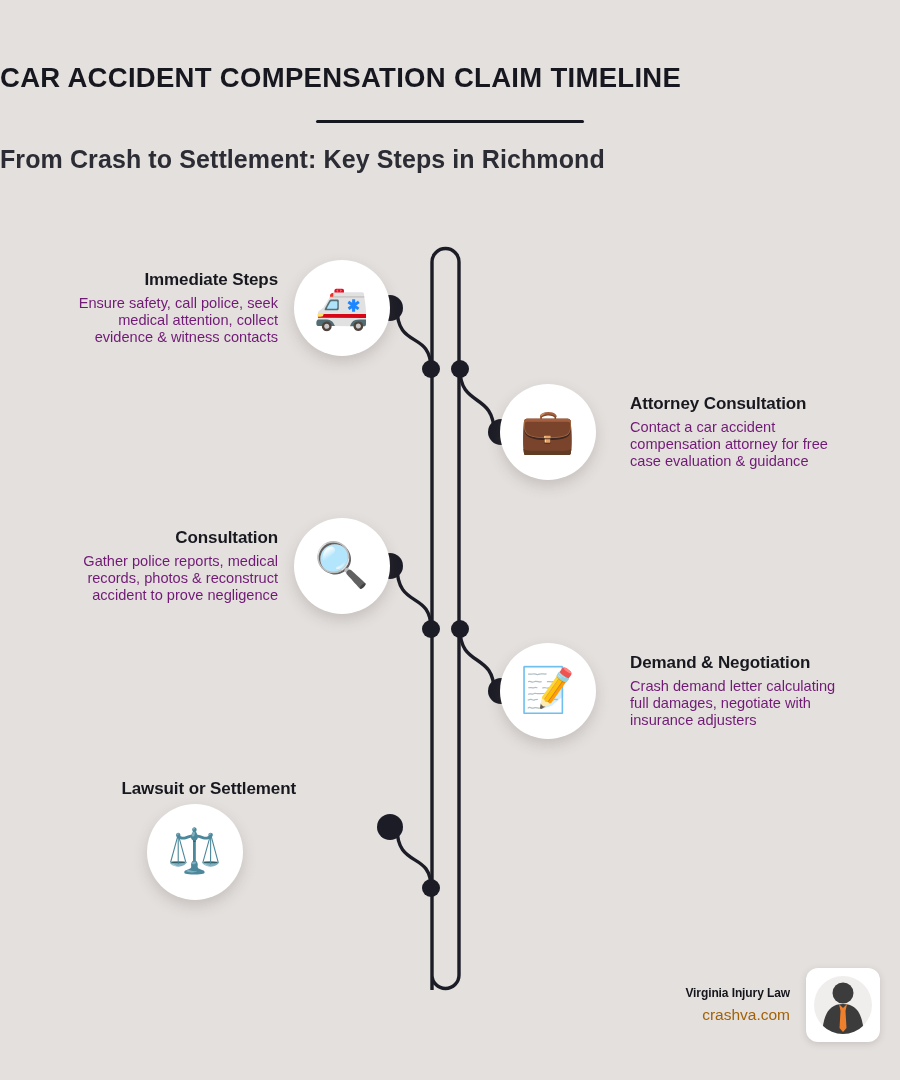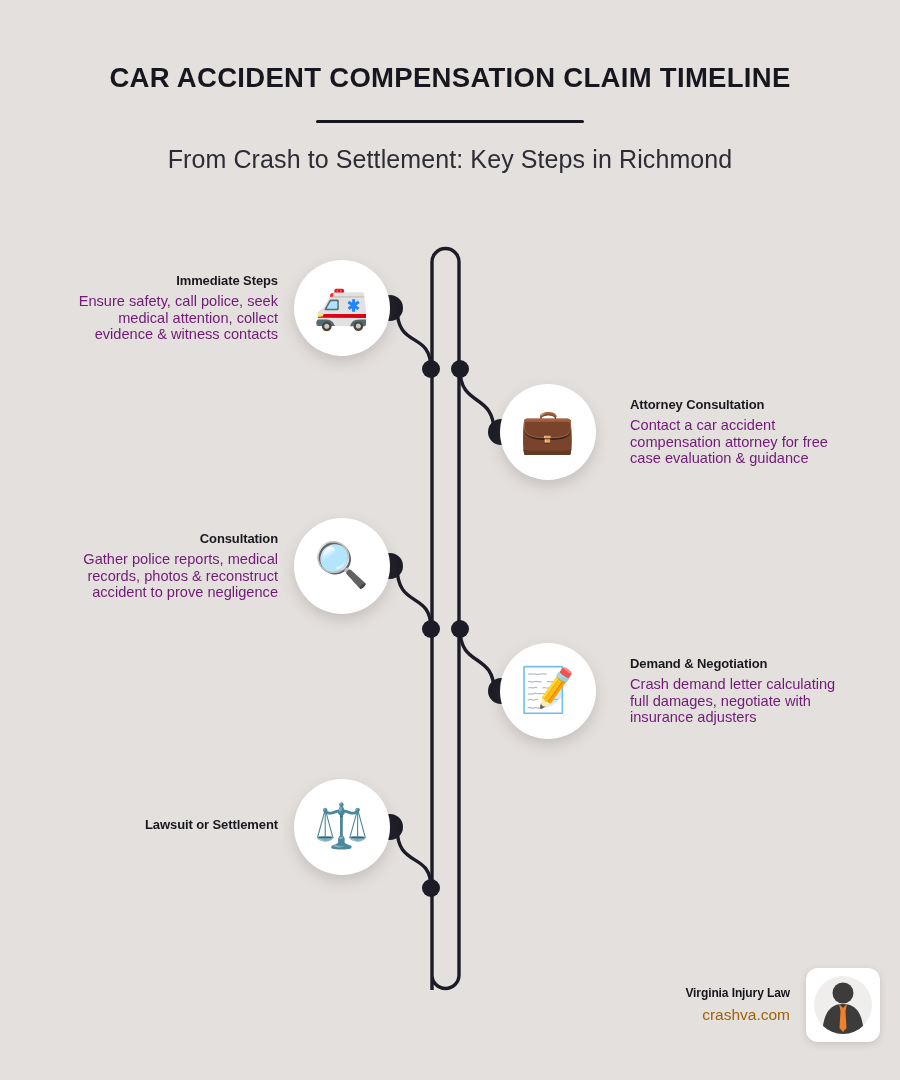--- a/index.html
+++ b/index.html
@@ -13,21 +13,20 @@
     font-family: "Liberation Sans", sans-serif;
     overflow: hidden;
     position: relative;
   }
 
   
   .header {
     position: absolute;
     top: 0; left: 0;
     width: 900px;
-    text-align: center;
   }
   .title {
     margin: 0;
     padding-top: 62px;
     font-size: 27.5px;
     font-weight: bold;
     letter-spacing: 0.3px;
     color: #17171f;
     text-transform: uppercase;
     font-family: "Liberation Sans", sans-serif;
@@ -36,21 +35,21 @@
     width: 268px;
     height: 3px;
     background: #17171f;
     margin: 26px auto 0 auto;
     border-radius: 2px;
   }
   .subtitle {
     margin: 0;
     padding-top: 22px;
     font-size: 25px;
-    font-weight: 400;
+    font-weight: 700;
     color: #2c2c35;
     letter-spacing: 0.1px;
   }
 
   
   .spine {
     position: absolute;
     top: 0;
     left: 0;
     width: 900px;
@@ -101,21 +100,21 @@
   .step.left .step-text {
     text-align: right;
     margin-right: 16px;
   }
   .step.right .step-text {
     text-align: left;
     margin-left: 34px;
   }
   .step-title {
     margin: 0 0 5px 0;
-    font-size: 13px;
+    font-size: 17px;
     font-weight: bold;
     color: #18181f;
     letter-spacing: -0.1px;
   }
   .step-desc {
     margin: 0;
     font-size: 14.6px;
     line-height: 1.16;
     color: #701a75;
     font-weight: 400;
@@ -226,21 +225,21 @@
 <div class="step right" style="top: 643px;">
   <div class="icon-bubble">
     <span class="icon-glyph">📝</span>
   </div>
   <div class="step-text">
     <p class="step-title">Demand &amp; Negotiation</p>
     <p class="step-desc">Crash demand letter calculating full damages, negotiate with insurance adjusters</p>
   </div>
 </div>
 
-<div class="step left" style="top: 779px;">
+<div class="step left" style="top: 779px; flex-direction: column;">
   <div class="step-text">
     <p class="step-title">Lawsuit or Settlement</p>
   </div>
   <div class="icon-bubble">
     <span class="icon-glyph">⚖️</span>
   </div>
 </div>
 
 <div class="footer">
   <div class="footer-text">

